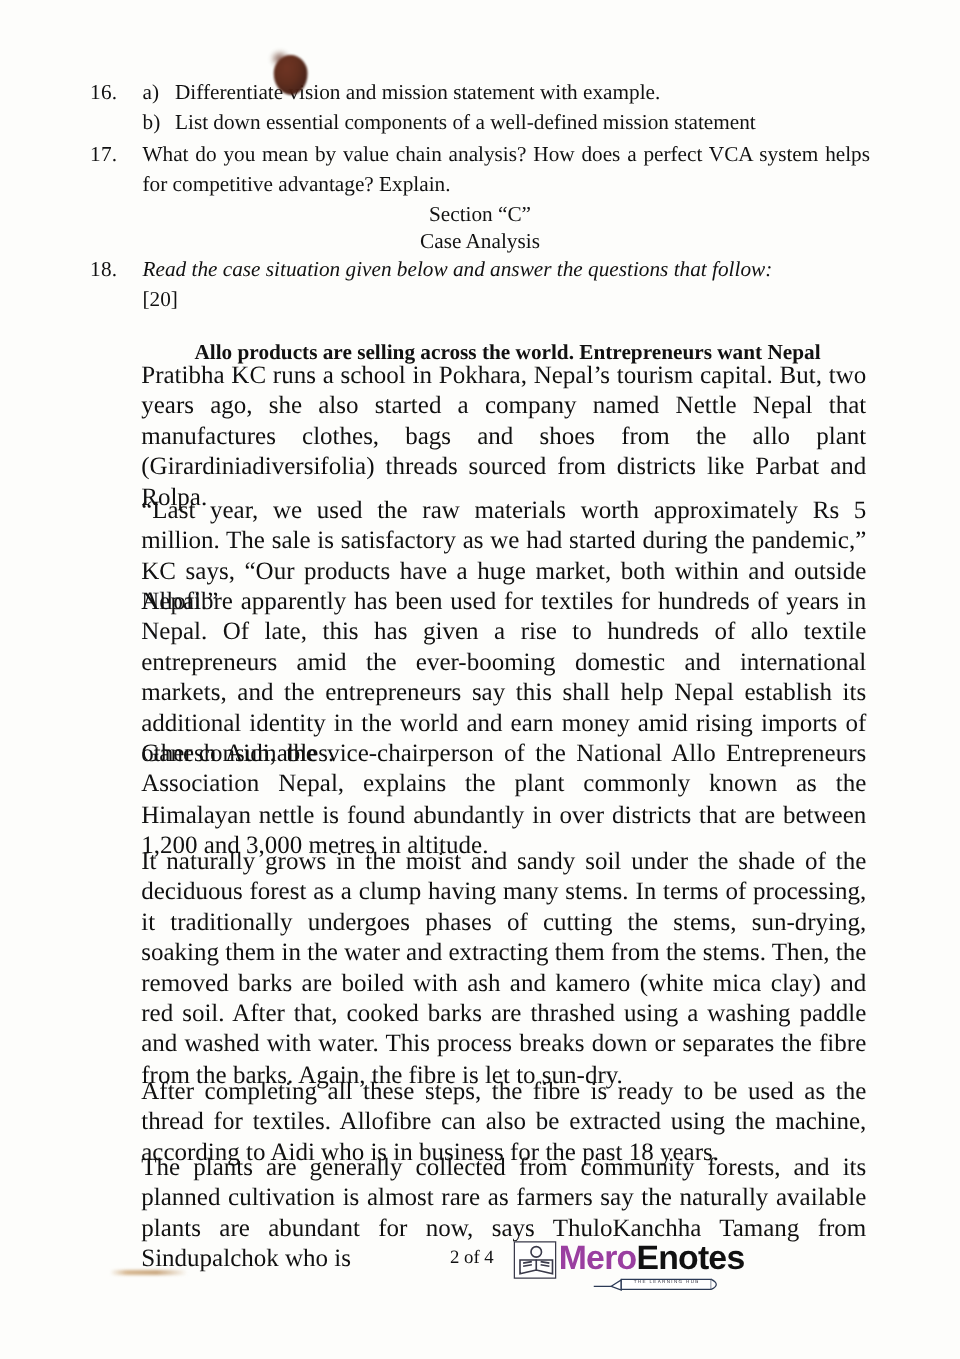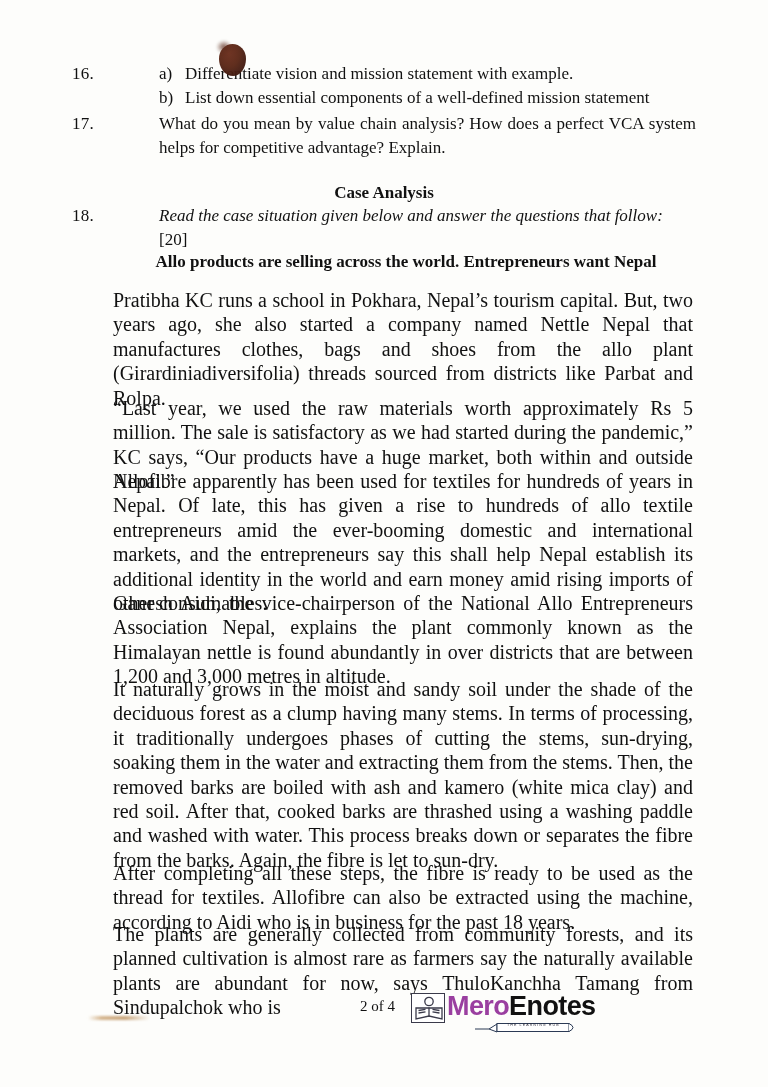--- a/index.html
+++ b/index.html
@@ -19,21 +19,20 @@
   .page {
     position: absolute;
     inset: 0;
   }
 
   
   .qrow {
     position: absolute;
     display: flex;
     align-items: flex-start;
-    gap: 45px;
   }
   .qnum {
     width: 42px;
     flex: 0 0 42px;
     font-size: 17px;
     line-height: 24px;
     letter-spacing: .2px;
   }
 
   .qbody {
@@ -72,34 +71,35 @@
     width: 624px;
     text-align: center;
   }
   .section-c {
     font-size: 17px;
     line-height: 24px;
   }
   .case-analysis {
     font-size: 17px;
     line-height: 24px;
-    font-weight: bold;
+    font-weight: normal;
   }
 
   .italic { font-style: italic; }
 
   
   .case-title {
     position: absolute;
     left: 120px;
     width: 572px;
     font-size: 17px;
     line-height: 24px;
     font-weight: bold;
     text-align: center;
+    margin-top: 20px;
   }
   .case-title .l2 { display: block; }
 
   
   .para {
     position: absolute;
     left: 113px;
     width: 580px;
     font-size: 20px;
     line-height: 24.4px;
@@ -233,20 +233,21 @@
         <div class="subtext">List down essential components of a well-defined mission statement</div>
       </div>
     </div>
   </div>
 
   <div class="qrow" style="left:72px; top:112px; width:624px;">
     <div class="qnum">17.</div>
     <div class="qbody justify">What do you mean by value chain analysis? How does a perfect VCA system helps for competitive advantage? Explain.</div>
   </div>
 
+  <div class="centered section-c" style="top:160px;">Section “C”</div>
   <div class="centered case-analysis" style="top:181px;">Case Analysis</div>
 
   <div class="qrow" style="left:72px; top:204px; width:624px;">
     <div class="qnum">18.</div>
     <div class="qbody italic">
       <span>Read the case situation given below and answer the questions that follow:</span>
       <div class="marks" style="font-style:normal;">[20]</div>
     </div>
   </div>
 

